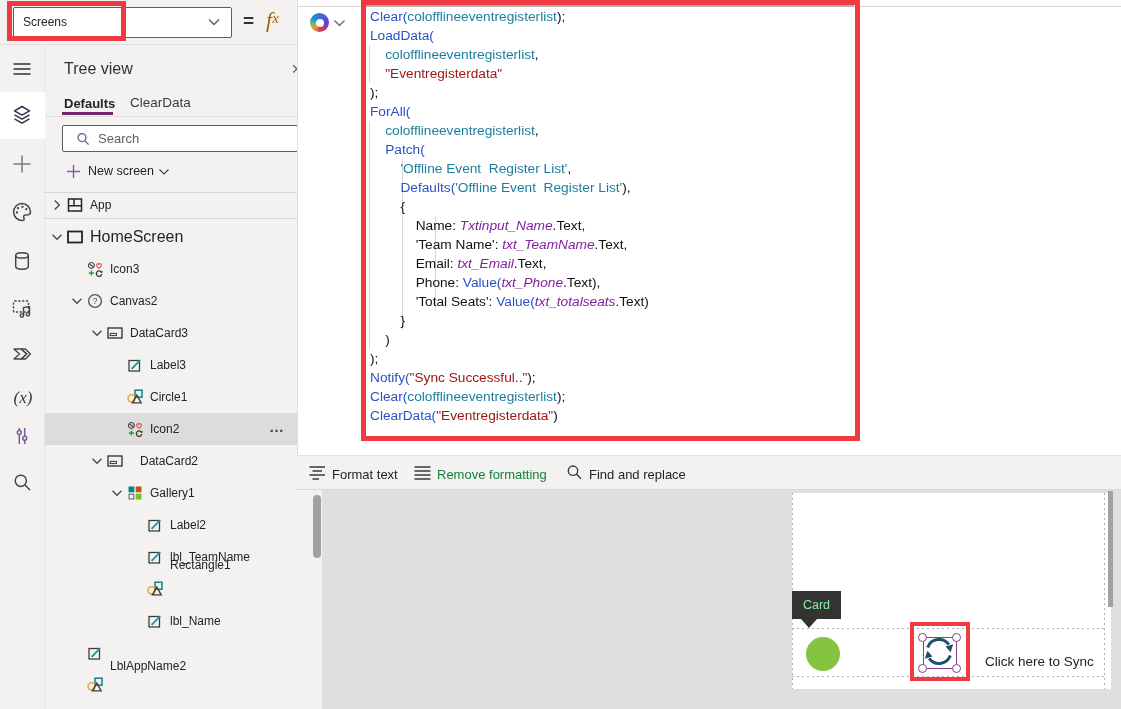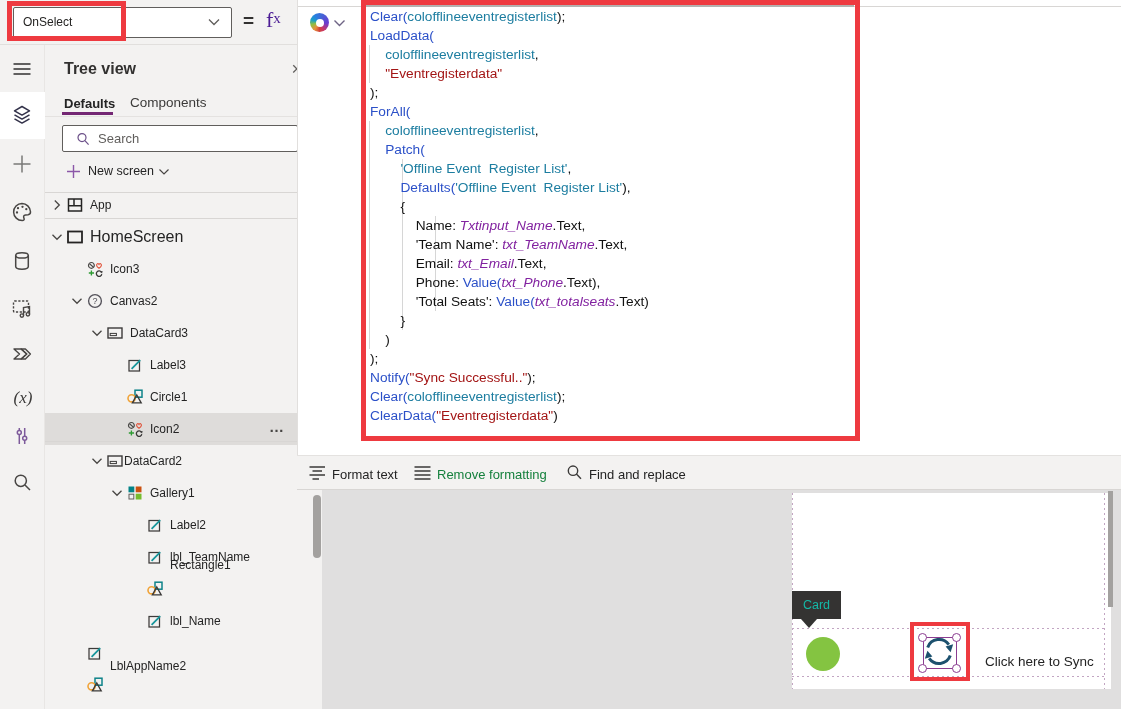--- a/index.html
+++ b/index.html
@@ -12,27 +12,27 @@
 .c{color:#8222a0;font-style:italic}
 #code{font-family:Liberation Sans, sans-serif;font-size:13.7px;line-height:19px;white-space:pre;z-index:12;color:#111}
 #tree .abs{position:absolute}
 #tree{font-family:"Liberation Sans",sans-serif}
 </style></head>
 <body>
 <div id="stage">
 
 <div class="abs" style="left:0;top:0;width:297px;height:45px;background:#f3f2f1;border-bottom:1px solid #e1dfdd"></div>
 <div class="abs" style="left:13px;top:7px;width:219px;height:31px;background:#fff;border:1px solid #605e5c;border-radius:2px;z-index:5"></div>
-<div class="abs" style="left:23px;top:7px;height:31px;line-height:31px;font-size:12px;color:#252423;z-index:6">OnSelect</div>
+<div class="abs" style="left:23px;top:7px;height:31px;line-height:31px;font-size:12px;color:#252423;z-index:6">Screens</div>
 <svg class="abs" style="left:207px;top:17px;z-index:6" width="14" height="10">
       <path d="M2 2.5 L7 7.5 L12 2.5" fill="none" stroke="#605e5c" stroke-width="1.3"></path>
     </svg>
 <div class="redbox" style="left:7px;top:1px;width:119px;height:40px"></div>
 <div class="abs" style="left:243px;top:10px;font-size:19px;color:#323130;font-weight:bold;z-index:6">=</div>
-<div class="abs" style="left:266px;top:7px;font-size:22px;color:#4c1d95;font-family:'Liberation Serif',serif;z-index:6">f<span style="font-size:15px;vertical-align:4px">x</span></div>
+<div class="abs" style="left:266px;top:7px;font-size:22px;color:#a16207;font-family:'Liberation Serif',serif;font-style:italic;z-index:6">f<span style="font-size:15px;vertical-align:4px">x</span></div>
 <div class="abs" style="left:0;top:45px;width:45px;height:664px;background:#f3f2f1;border-right:1px solid #e8e6e4"></div>
 <div class="abs" style="left:0;top:92px;width:45px;height:47px;background:#fff"></div>
 <svg class="abs" style="left:10px;top:57px" width="24" height="24" viewBox="0 0 24 24">
       <g stroke="#323130" stroke-width="1.7">
         <path d="M3.5 7 H20.5 M3.5 12 H20.5 M3.5 17 H20.5"></path>
       </g>
     </svg>
 <svg class="abs" style="left:10px;top:103px" width="24" height="24" viewBox="0 0 24 24">
       <g stroke="#33324a" stroke-width="1.5" fill="none" stroke-linejoin="round">
         <path d="M12 3.5 L19.5 7.8 L12 12.1 L4.5 7.8 Z"></path>
@@ -85,24 +85,24 @@
       </g>
     </svg>
 <svg class="abs" style="left:10px;top:470px" width="24" height="24" viewBox="0 0 24 24">
       <g stroke="#484644" stroke-width="1.5" fill="none">
         <circle cx="10.8" cy="10.8" r="5.6"></circle>
         <path d="M15 15 L20 20"></path>
       </g>
     </svg>
 <div style="position:absolute;left:45px;top:45px;width:277px;height:664px;background:#f3f2f1;overflow:hidden" id="tree">
       <div style="position:relative;width:277px;height:664px">
-<div class="abs" style="left:19px;top:15px;font-size:16px;font-weight:bold;color:#323130">Tree view</div>
+<div class="abs" style="left:19px;top:15px;font-size:16px;font-weight:normal;color:#323130">Tree view</div>
 <div class="abs" style="left:246px;top:16px;font-size:14px;color:#605e5c">✕</div>
 <div class="abs" style="left:19px;top:51px;font-size:13px;font-weight:bold;color:#242424">Defaults</div>
-<div class="abs" style="left:85px;top:50px;font-size:13.5px;color:#3b3a39">Components</div>
+<div class="abs" style="left:85px;top:50px;font-size:13.5px;color:#3b3a39">ClearData</div>
 <div class="abs" style="left:16.5px;top:67px;width:51px;height:3px;background:#742774"></div>
 <div class="abs" style="left:0;top:71px;width:277px;height:1px;background:#e4e2e0"></div>
 <div class="abs" style="left:17px;top:80px;width:236px;height:27px;background:#fff;border:1px solid #605e5c;border-radius:2px"></div>
 <svg class="abs" style="left:31px;top:87px" width="14" height="14" viewBox="0 0 14 14">
           <g fill="none" stroke="#6b4f88" stroke-width="1.2">
             <circle cx="6" cy="5.6" r="4"></circle>
             <path d="M8.9 8.6 L12.6 12.6"></path>
           </g>
         </svg>
 <div class="abs" style="left:53px;top:80px;height:27px;line-height:27px;font-size:13px;color:#605e5c">Search</div>
@@ -188,21 +188,21 @@
 <div class="abs" style="left:224px;top:373px;font-size:15px;letter-spacing:1px;color:#484644;font-weight:bold">…</div>
 <svg class="abs" style="left:44px;top:408px" width="16" height="16">
           <path d="M3.5 5.8 L8 10.3 L12.5 5.8" fill="none" stroke="#484644" stroke-width="1.3"></path>
         </svg>
 <svg class="abs" style="left:62px;top:408px" width="16" height="16" viewBox="0 0 16 16">
           <g fill="none" stroke="#3b3a39">
             <rect x="1" y="3" width="14" height="10" stroke-width="1.4"></rect>
             <rect x="3.2" y="8.4" width="6.2" height="2.2" stroke-width="1"></rect>
           </g>
         </svg>
-<div class="abs" style="left:79px;top:400px;height:32px;line-height:32px;font-size:12px;color:#242424">DataCard2</div>
+<div class="abs" style="left:95px;top:400px;height:32px;line-height:32px;font-size:12px;color:#242424">DataCard2</div>
 <svg class="abs" style="left:64px;top:440px" width="16" height="16">
           <path d="M3.5 5.8 L8 10.3 L12.5 5.8" fill="none" stroke="#484644" stroke-width="1.3"></path>
         </svg>
 <svg class="abs" style="left:82px;top:440px" width="16" height="16" viewBox="0 0 16 16">
           <rect x="1.5" y="1.5" width="5.8" height="5.8" fill="#038387"></rect>
           <rect x="8.7" y="1.5" width="5.8" height="5.8" fill="#ca5010"></rect>
           <rect x="2" y="9.2" width="4.8" height="4.8" fill="none" stroke="#605e5c"></rect>
           <rect x="8.7" y="8.7" width="5.8" height="5.8" fill="#76bc2d"></rect>
         </svg>
 <div class="abs" style="left:105px;top:432px;height:32px;line-height:32px;font-size:12px;color:#242424">Gallery1</div>
@@ -242,21 +242,21 @@
 <div class="abs" style="left:268px;top:450px;width:8px;height:63px;border-radius:4px;background:#a3a19f"></div>
 </div>
     </div>
 <div class="abs" style="left:322px;top:45px;width:799px;height:664px;background:#e0dfdf"></div>
 <div class="abs" style="left:792px;top:493px;width:319px;height:196px;background:#fff"></div>
 <div class="abs" style="left:792px;top:493px;background-image:repeating-linear-gradient(to bottom,#c2a5c2 0 2px,transparent 2px 5px);width:1px;height:196px"></div>
 <div class="abs" style="left:1103.5px;top:493px;background-image:repeating-linear-gradient(to bottom,#c2a5c2 0 2px,transparent 2px 5px);width:1px;height:196px"></div>
 <div class="abs" style="left:792px;top:627.5px;background-image:repeating-linear-gradient(to right,#c2a5c2 0 2px,transparent 2px 5px);height:1px;width:312px"></div>
 <div class="abs" style="left:792px;top:675.5px;background-image:repeating-linear-gradient(to right,#c2a5c2 0 2px,transparent 2px 5px);height:1px;width:312px"></div>
 <div class="abs" style="left:806px;top:636.5px;width:34px;height:34px;border-radius:50%;background:#84c441"></div>
-<div class="abs" style="left:792px;top:590.5px;width:49px;height:28px;background:#343332;color:#14b8a6;font-size:12.5px;line-height:28px;text-align:center;z-index:30">Card</div>
+<div class="abs" style="left:792px;top:590.5px;width:49px;height:28px;background:#343332;color:#86efac;font-size:12.5px;line-height:28px;text-align:center;z-index:30">Card</div>
 <div class="abs" style="left:801px;top:618.5px;width:0;height:0;border-left:8px solid transparent;border-right:8px solid transparent;border-top:9px solid #343332;z-index:30"></div>
 <svg class="abs" style="left:921px;top:633.5px;z-index:20" width="36" height="36" viewBox="0 0 36 36">
 <g fill="none" stroke="#1d516e" stroke-width="3">
 <path d="M6.7 13.4 A 12 12 0 0 1 27.8 10.6"></path>
 <path d="M29.3 21.6 A 12 12 0 0 1 8.2 24.4"></path>
 </g>
 <path d="M24.6 12.6 L32.2 10.2 L29.6 18.3 Z" fill="#1d516e"></path>
 <path d="M11.4 22.4 L3.8 24.8 L6.4 16.7 Z" fill="#1d516e"></path>
 </svg>
 <div class="abs" style="left:922.5px;top:637px;width:34px;height:31.5px;border:1.4px solid #8b3d91;z-index:21"></div>

